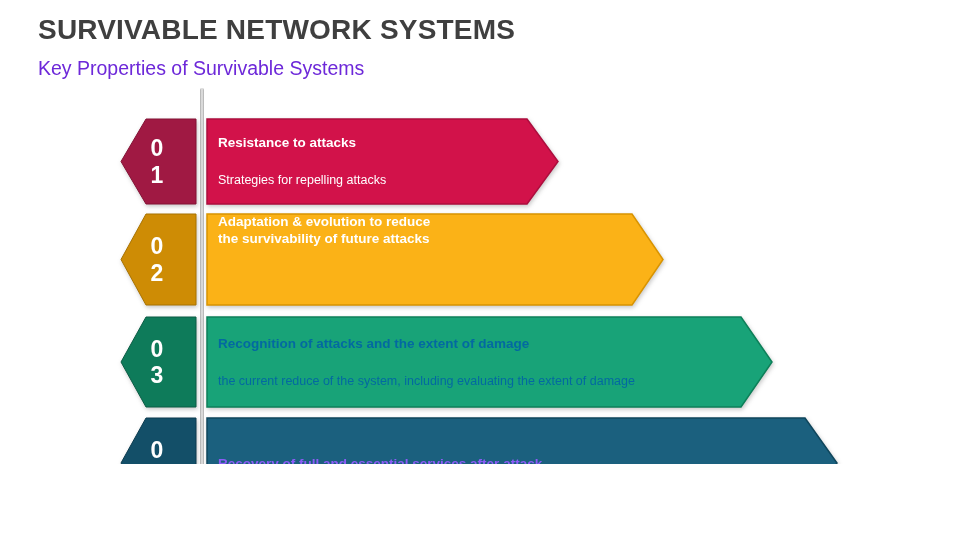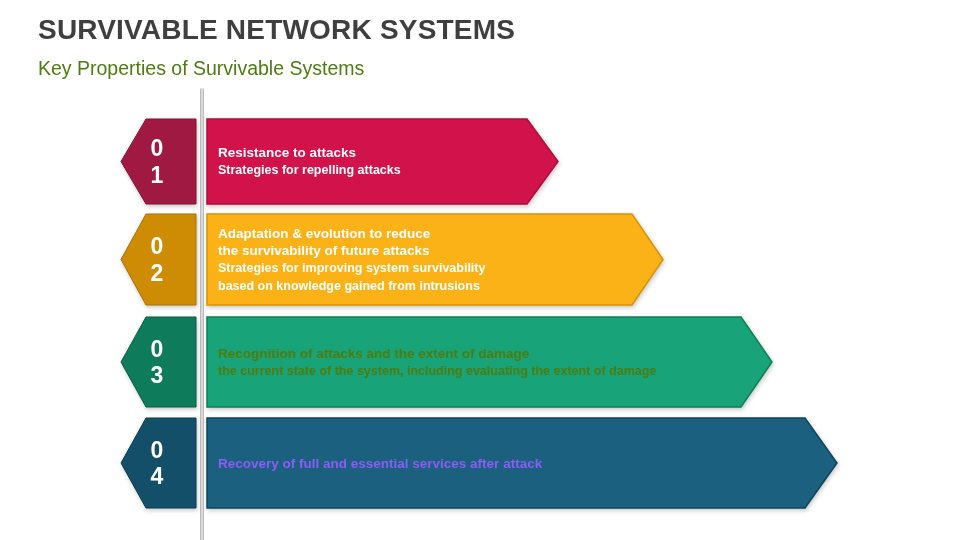--- a/index.html
+++ b/index.html
@@ -1,17 +1,17 @@
 <!DOCTYPE html>
 <html><head>
 <meta charset="utf-8">
 <style>
   html,body{margin:0;padding:0;background:#ffffff;}
   .slide{
-    position:relative;width:960px;height:540px;background:#ffffff;
+    position:relative;width:960px;height:464px;background:#ffffff;
     overflow:hidden;font-family:"Liberation Sans",sans-serif;
   }
   .slide-title{
     position:absolute;left:38px;top:14px;margin:0;
     font-size:28px;font-weight:700;letter-spacing:.2px;
   }
   .slide-subtitle{
     position:absolute;left:38px;top:57px;margin:0;
     font-size:19.5px;font-weight:400;
   }
@@ -26,28 +26,28 @@
   .num{
     position:absolute;left:124px;top:0;width:66px;height:100%;
     display:flex;flex-direction:column;align-items:center;justify-content:center;
     color:#fff;font-weight:700;font-size:23px;line-height:26.5px;
   }
   .txt{
     position:absolute;left:218px;top:0;height:100%;
     display:flex;flex-direction:column;justify-content:center;gap:0;color:#fff;
   }
   .title-line{font-size:13.5px;font-weight:700;line-height:17px;white-space:nowrap;}
-  .desc-line{font-size:12.5px;font-weight:700;line-height:18px;white-space:nowrap;}
+  .desc-line{font-size:12.5px;font-weight:400;line-height:18px;white-space:nowrap;margin-top:20px;}
 </style>
 </head>
 <body>
 
 <div class="slide">
   <h1 class="slide-title" style="color: rgb(63, 63, 63);">SURVIVABLE NETWORK SYSTEMS</h1>
-  <h2 class="slide-subtitle" style="color: #4d7c0f;">Key Properties of Survivable Systems</h2>
+  <h2 class="slide-subtitle" style="color: #6d28d9;">Key Properties of Survivable Systems</h2>
   <div class="vline"></div>
   <div id="rows">
   <div class="row" style="top: 118px; height: 87px;">
     <svg xmlns="http://www.w3.org/2000/svg" width="960" height="87" viewBox="0 0 960 87">
       <polygon stroke-width="1.5" points="207,1 527,1 558,43.5 527,86 207,86" fill="#D2124A" stroke="#AD0E3E"></polygon>
       <polygon stroke-width="1" points="146,1 196,1 196,86 146,86 121,43.5" fill="#A01943" stroke="#831235"></polygon>
     </svg>
     <div class="num" style="color: rgb(255, 255, 255);">
           <div>0</div>
           <div>1</div>
@@ -64,47 +64,43 @@
 
   <div class="row" style="top: 213px; height: 93px;">
     <svg xmlns="http://www.w3.org/2000/svg" width="960" height="93" viewBox="0 0 960 93">
       <polygon stroke-width="1.5" points="207,1 632,1 663,46.5 632,92 207,92" fill="#FBB217" stroke="#D99400"></polygon>
       <polygon stroke-width="1" points="146,1 196,1 196,92 146,92 121,46.5" fill="#CE8C05" stroke="#A87200"></polygon>
     </svg>
     <div class="num" style="color: rgb(255, 255, 255);">
           <div>0</div>
           <div>2</div>
         </div>
-    <div class="txt" style="color: rgb(255, 255, 255);">
+    <div class="txt" style="color: rgb(255, 255, 255); justify-content: space-between;">
       <div>
             <div class="title-line">Adaptation &amp; evolution to reduce</div>
             <div class="title-line">the survivability of future attacks</div>
-          </div>
-      <div>
-            <div class="desc-line">Strategies for improving system survivability</div>
-            <div class="desc-line">based on knowledge gained from intrusions</div>
           </div>
     </div>
   </div>
 
   <div class="row" style="top: 316px; height: 92px;">
     <svg xmlns="http://www.w3.org/2000/svg" width="960" height="92" viewBox="0 0 960 92">
       <polygon stroke-width="1.5" points="207,1 741,1 772,46 741,91 207,91" fill="#18A378" stroke="#0D8059"></polygon>
       <polygon stroke-width="1" points="146,1 196,1 196,91 146,91 121,46" fill="#0E7B5A" stroke="#0A5C44"></polygon>
     </svg>
     <div class="num" style="color: rgb(255, 255, 255);">
           <div>0</div>
           <div>3</div>
         </div>
-    <div class="txt" style="color: #4d7c0f;">
+    <div class="txt" style="color: #0369a1;">
       <div>
             <div class="title-line">Recognition of attacks and the extent of damage</div>
           </div>
       <div>
-            <div class="desc-line">the current state of the system, including evaluating the extent of damage</div>
+            <div class="desc-line">the current reduce of the system, including evaluating the extent of damage</div>
           </div>
     </div>
   </div>
 
   <div class="row" style="top: 417px; height: 92px;">
     <svg xmlns="http://www.w3.org/2000/svg" width="960" height="92" viewBox="0 0 960 92">
       <polygon stroke-width="1.5" points="207,1 805,1 837,46 805,91 207,91" fill="#1B607E" stroke="#0F465C"></polygon>
       <polygon stroke-width="1" points="146,1 196,1 196,91 146,91 121,46" fill="#134F68" stroke="#0C3B4E"></polygon>
     </svg>
     <div class="num" style="color: rgb(255, 255, 255);">

